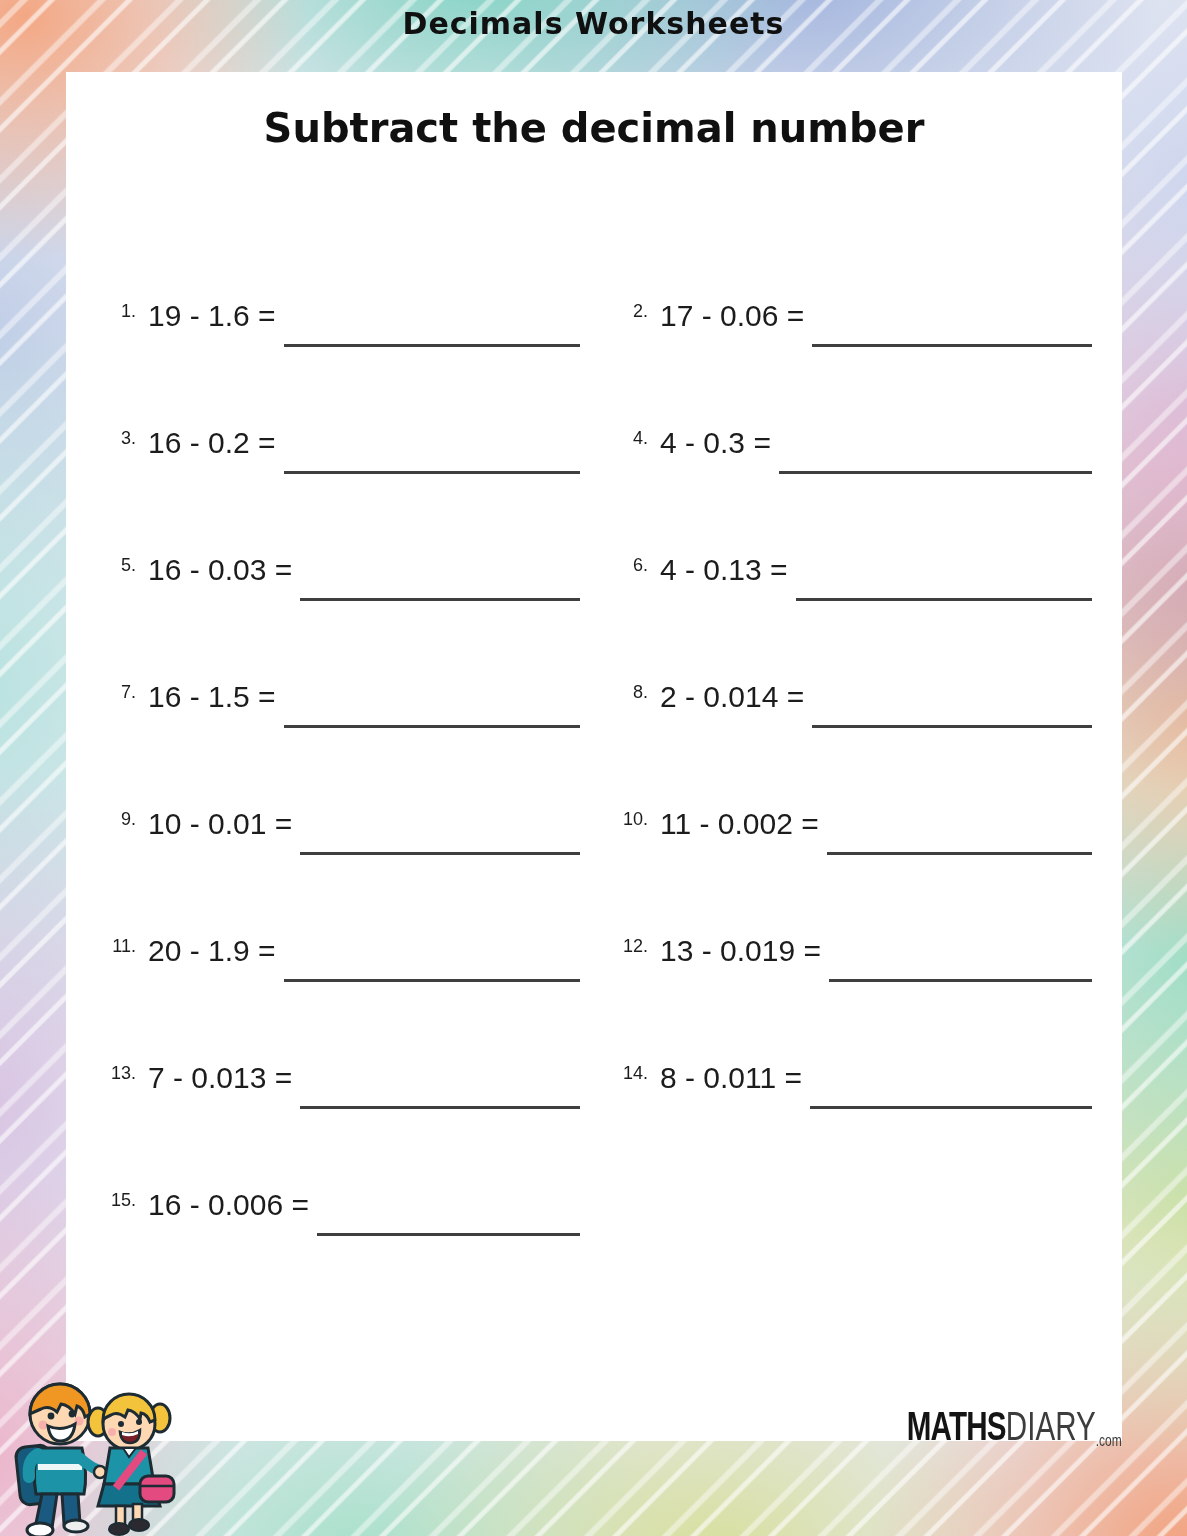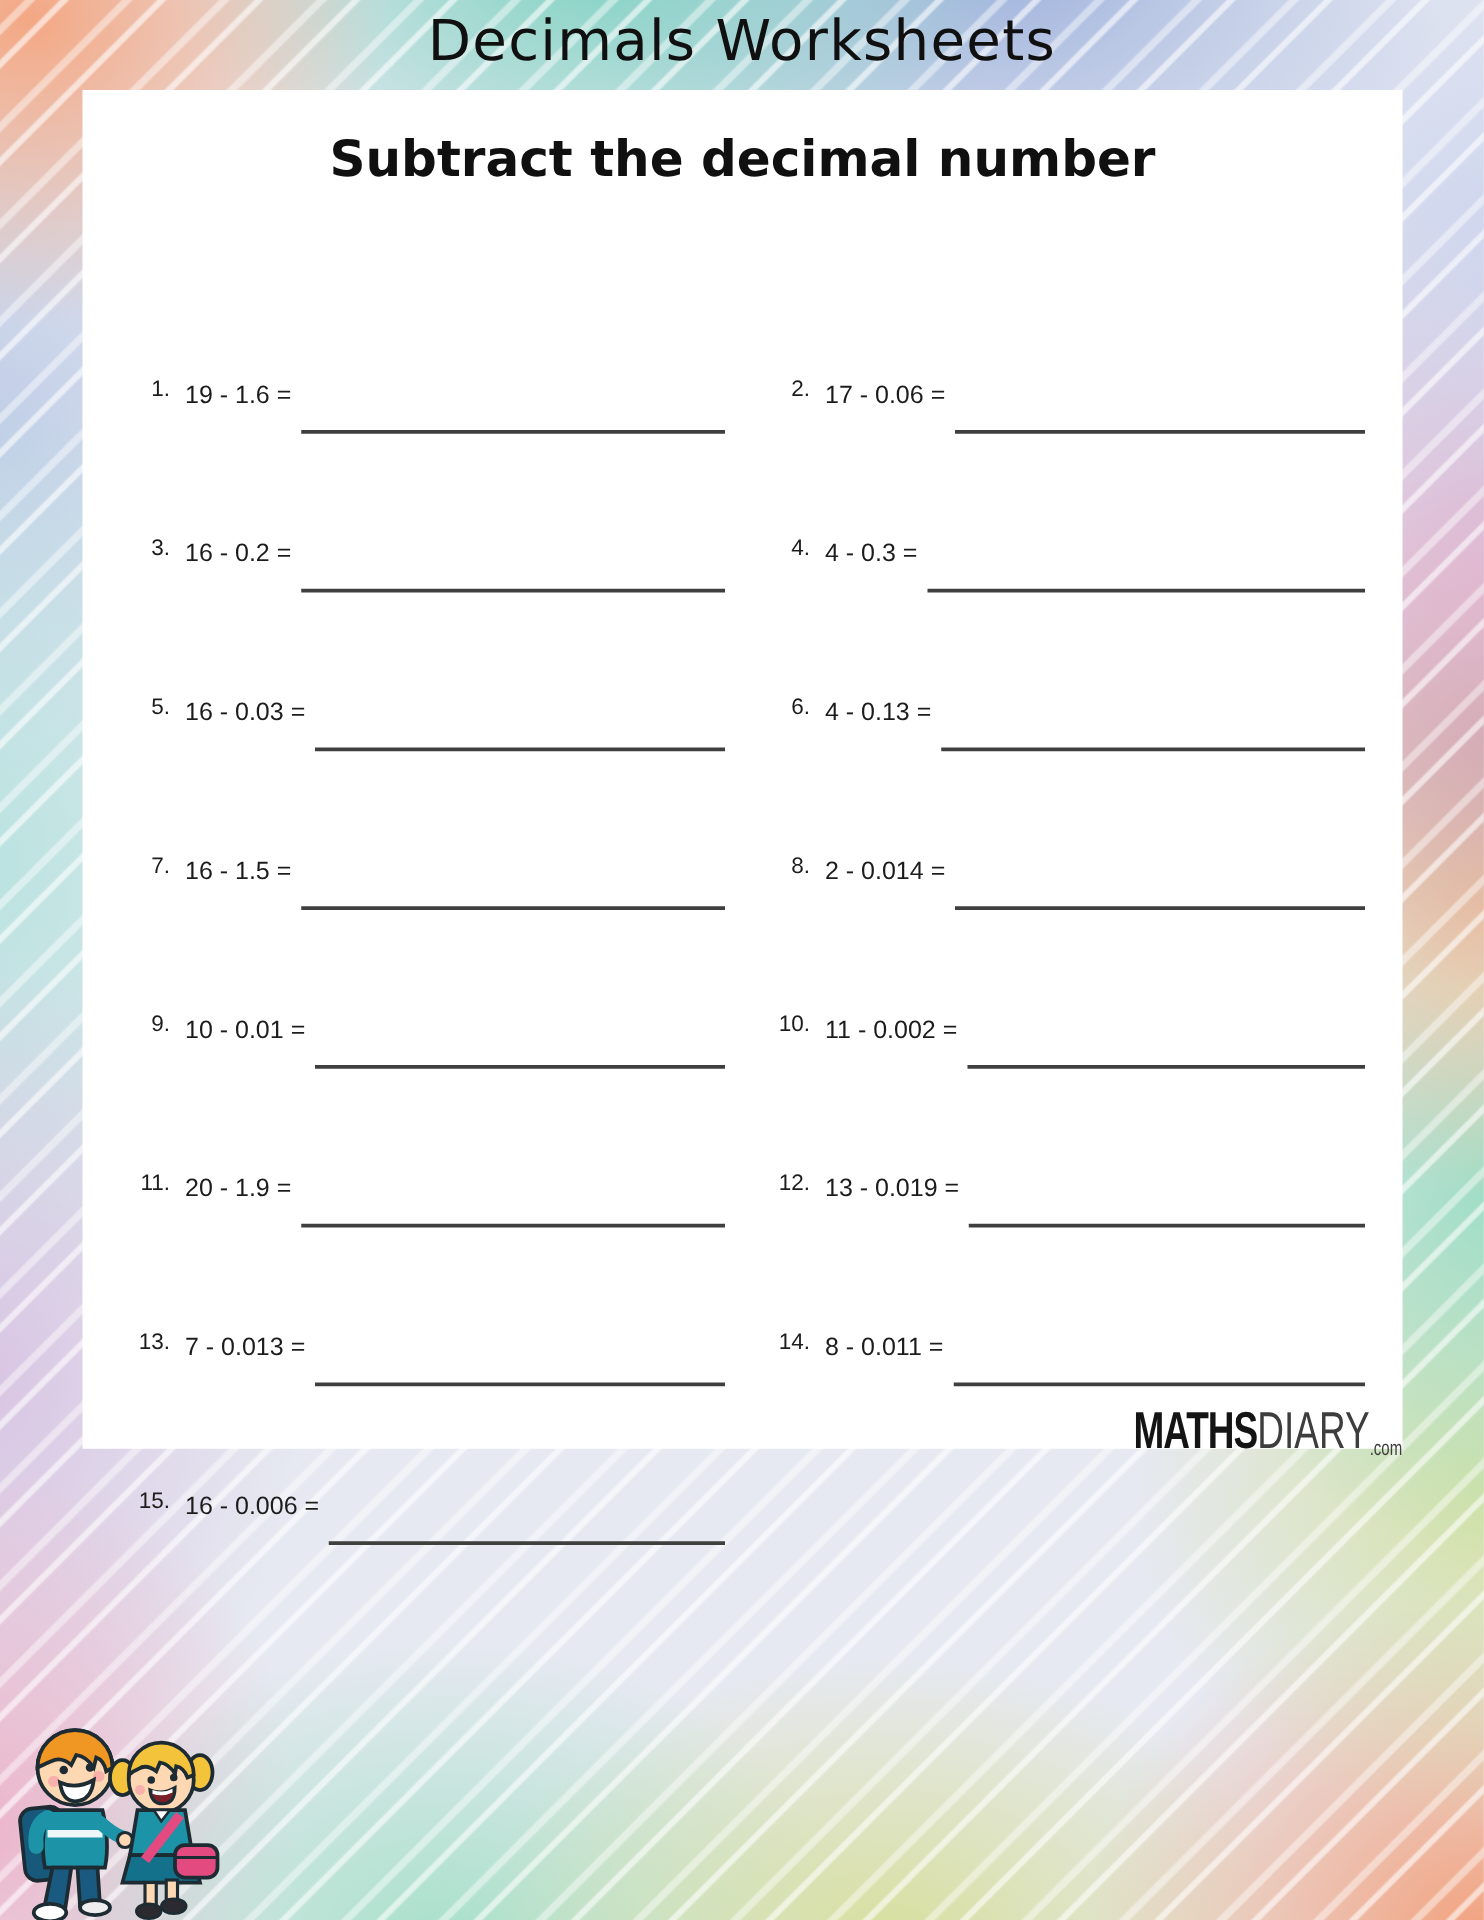--- a/index.html
+++ b/index.html
@@ -30,26 +30,26 @@
       radial-gradient(490px 350px at 30% 101%, rgba(165,224,200,.95) 0%, rgba(165,224,200,0) 68%),
       radial-gradient(370px 430px at -1% 95%, rgba(236,178,200,.95) 0%, rgba(236,178,200,0) 68%),
       radial-gradient(370px 510px at -1% 72%, rgba(214,190,224,.85) 0%, rgba(214,190,224,0) 68%),
       radial-gradient(390px 570px at -1% 45%, rgba(180,226,222,.9) 0%, rgba(180,226,222,0) 68%),
       radial-gradient(390px 430px at -1% 22%, rgba(188,202,230,.9) 0%, rgba(188,202,230,0) 68%);
   }
   .main-title{
     position:absolute;top:6px;left:0;width:100%;
     margin:0;text-align:center;
     font-family:"DejaVu Sans",sans-serif;
-    font-size:45px;font-weight:normal;color:#101010;
+    font-size:30px;font-weight:bold;color:#101010;
     letter-spacing:1px;
   }
   .page{
     position:absolute;left:66px;top:72px;
-    width:1056px;height:1087px;
+    width:1056px;height:1369px;
     background:#ffffff;
   }
   .subtitle{
     position:absolute;top:20px;left:0;width:100%;
     text-align:center;
     font-family:"DejaVu Sans",sans-serif;
     font-size:40px;font-weight:bold;color:#101010;
     line-height:73px;
   }
   .problems{
@@ -60,21 +60,21 @@
     grid-auto-rows:127px;
   }
   .problem{display:flex;align-items:flex-start;}
   .pnum{
     min-width:42px;width:42px;
     padding:2px 12px 0 0;
     text-align:right;
     font-size:18px;line-height:22px;color:#1c1c1c;
   }
   .pexpr{
-    font-size:20px;line-height:36px;color:#1c1c1c;
+    font-size:30px;line-height:36px;color:#1c1c1c;
     white-space:nowrap;
   }
   .pline{
     flex:1;height:46px;
     border-bottom:3px solid #3f3f3f;
     margin-left:8px;
   }
   .logo{
     position:absolute;right:0;bottom:-6px;
     white-space:nowrap;

